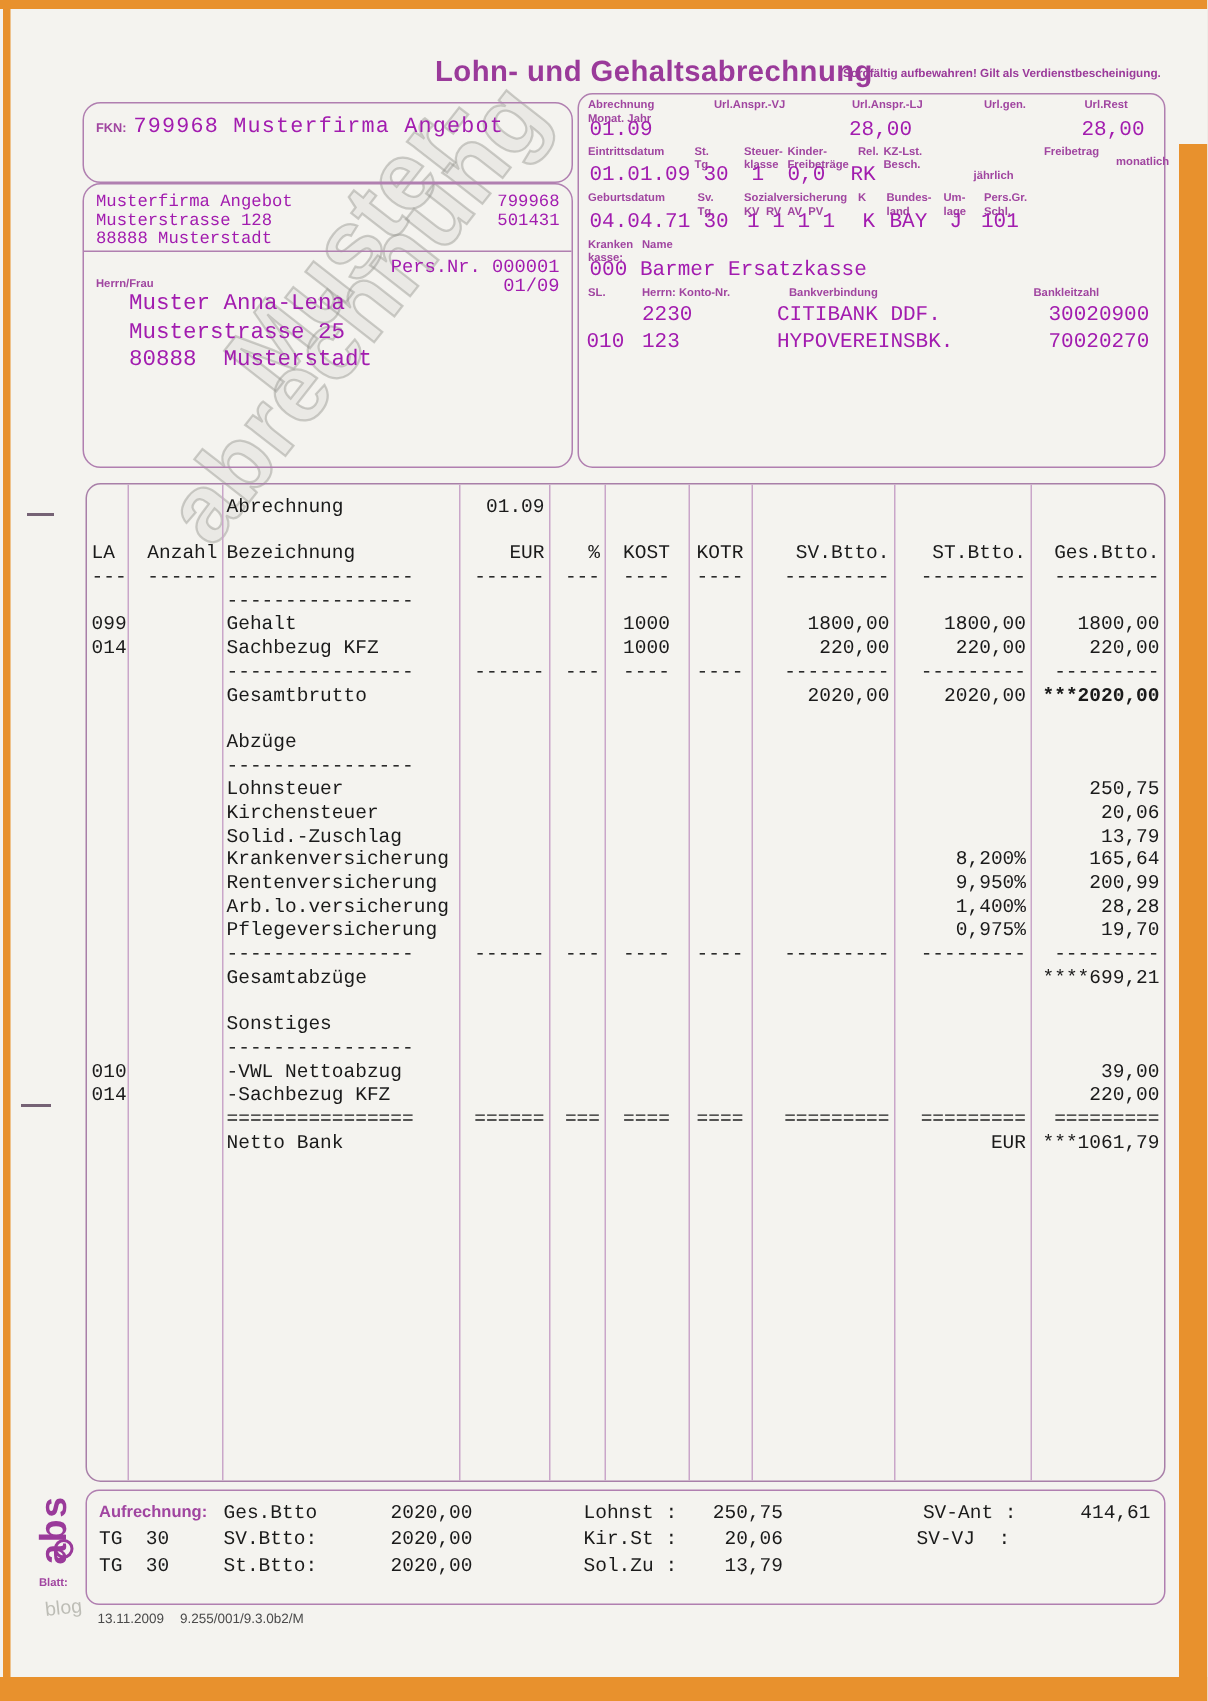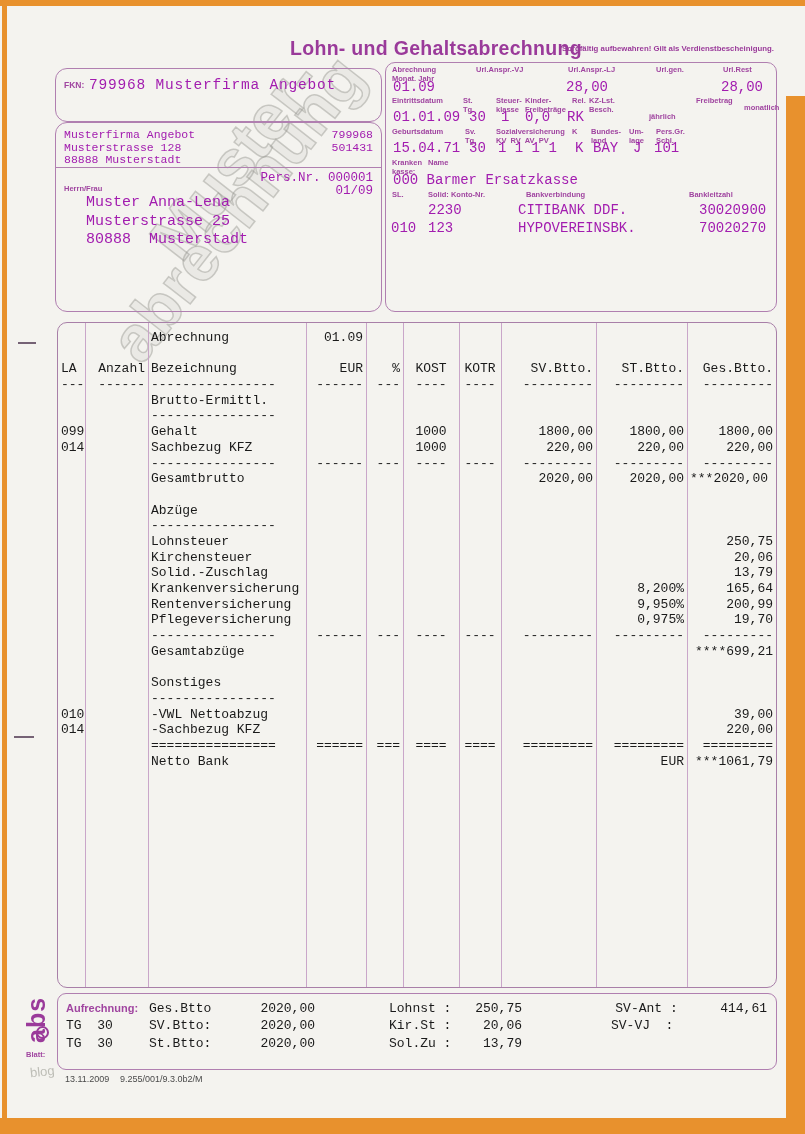--- a/index.html
+++ b/index.html
@@ -97,21 +97,21 @@
     <span class="val" style="left:139px;top:47px;">0,0</span>
     <span class="lbl" style="left:186px;top:34px;">Rel.</span>
     <span class="val" style="left:181px;top:47px;">RK</span>
     <span class="lbl" style="left:203px;top:34px;">KZ-Lst.
 Besch.</span>
     <span class="lbl" style="left:263px;top:50px;">jährlich</span>
     <span class="lbl" style="left:310px;top:34px;">Freibetrag</span>
     <span class="lbl" style="left:358px;top:41px;">monatlich</span>
 
     <span class="lbl" style="left:6px;top:65px;">Geburtsdatum</span>
-    <span class="val" style="left:7px;top:78px;">15.04.71</span>
+    <span class="val" style="left:7px;top:78px;">04.04.71</span>
     <span class="lbl" style="left:79px;top:65px;">Sv.
 Tg.</span>
     <span class="val" style="left:83px;top:78px;">30</span>
     <span class="lbl" style="left:110px;top:65px;">Sozialversicherung
 KV  RV  AV  PV</span>
     <span class="val" style="left:112px;top:78px;">1 1 1 1</span>
     <span class="lbl" style="left:186px;top:65px;">K</span>
     <span class="val" style="left:189px;top:78px;">K</span>
     <span class="lbl" style="left:205px;top:65px;">Bundes-
 land</span>
@@ -122,21 +122,21 @@
     <span class="lbl" style="left:270px;top:65px;">Pers.Gr.
 Schl.</span>
     <span class="val" style="left:268px;top:78px;">101</span>
 
     <span class="lbl" style="left:6px;top:96px;">Kranken
 kasse:</span>
     <span class="lbl" style="left:42px;top:96px;">Name</span>
     <span class="val" style="left:7px;top:110px;">000 Barmer Ersatzkasse</span>
 
     <span class="lbl" style="left:6px;top:128px;">SL.</span>
-    <span class="lbl" style="left:42px;top:128px;">Solid: Konto-Nr.</span>
+    <span class="lbl" style="left:42px;top:128px;">Herrn: Konto-Nr.</span>
     <span class="lbl" style="left:140px;top:128px;">Bankverbindung</span>
     <span class="lbl" style="left:303px;top:128px;">Bankleitzahl</span>
     <span class="val" style="left:5px;top:140px;"></span>
     <span class="val" style="left:42px;top:140px;">2230</span>
     <span class="val" style="left:132px;top:140px;">CITIBANK DDF.</span>
     <span class="val" style="left:313px;top:140px;">30020900</span>
     <span class="val" style="left:5px;top:158px;">010</span>
     <span class="val" style="left:42px;top:158px;">123</span>
     <span class="val" style="left:132px;top:158px;">HYPOVEREINSBK.</span>
     <span class="val" style="left:313px;top:158px;">70020270</span>
@@ -197,32 +197,20 @@
           <span class="tcell" style="width: 37px; text-align: right;">---</span>
           <span class="tcell" style="width: 56px; text-align: center;">----</span>
           <span class="tcell" style="width: 42px; text-align: center;">----</span>
           <span class="tcell" style="width: 95px; text-align: right;">---------</span>
           <span class="tcell" style="width: 91px; text-align: right;">---------</span>
           <span class="tcell" style="width: 89px; text-align: right;">---------</span>
         </div>
         <div class="trow">
           <span class="tcell" style="width: 27px; text-align: left;"></span>
           <span class="tcell" style="width: 63px; text-align: right;"></span>
-          <span class="tcell" style="width: 158px; text-align: left;">Brutto-Ermittl.</span>
-          <span class="tcell" style="width: 60px; text-align: right;"></span>
-          <span class="tcell" style="width: 37px; text-align: right;"></span>
-          <span class="tcell" style="width: 56px; text-align: center;"></span>
-          <span class="tcell" style="width: 42px; text-align: center;"></span>
-          <span class="tcell" style="width: 95px; text-align: right;"></span>
-          <span class="tcell" style="width: 91px; text-align: right;"></span>
-          <span class="tcell" style="width: 89px; text-align: right;"></span>
-        </div>
-        <div class="trow">
-          <span class="tcell" style="width: 27px; text-align: left;"></span>
-          <span class="tcell" style="width: 63px; text-align: right;"></span>
           <span class="tcell" style="width: 158px; text-align: left;">----------------</span>
           <span class="tcell" style="width: 60px; text-align: right;"></span>
           <span class="tcell" style="width: 37px; text-align: right;"></span>
           <span class="tcell" style="width: 56px; text-align: center;"></span>
           <span class="tcell" style="width: 42px; text-align: center;"></span>
           <span class="tcell" style="width: 95px; text-align: right;"></span>
           <span class="tcell" style="width: 91px; text-align: right;"></span>
           <span class="tcell" style="width: 89px; text-align: right;"></span>
         </div>
         <div class="trow">
@@ -264,21 +252,21 @@
         <div class="trow">
           <span class="tcell" style="width: 27px; text-align: left;"></span>
           <span class="tcell" style="width: 63px; text-align: right;"></span>
           <span class="tcell" style="width: 158px; text-align: left;">Gesamtbrutto</span>
           <span class="tcell" style="width: 60px; text-align: right;"></span>
           <span class="tcell" style="width: 37px; text-align: right;"></span>
           <span class="tcell" style="width: 56px; text-align: center;"></span>
           <span class="tcell" style="width: 42px; text-align: center;"></span>
           <span class="tcell" style="width: 95px; text-align: right;">2020,00</span>
           <span class="tcell" style="width: 91px; text-align: right;">2020,00</span>
-          <span class="tcell" style="width: 89px; ">***2020,00</span>
+          <span class="tcell" style="width: 89px; text-align: right; font-weight: bold;">***2020,00</span>
         </div>
         <div class="trow">
           <span class="tcell" style="width: 27px; text-align: left;"></span>
           <span class="tcell" style="width: 63px; text-align: right;"></span>
           <span class="tcell" style="width: 158px; text-align: left;"></span>
           <span class="tcell" style="width: 60px; text-align: right;"></span>
           <span class="tcell" style="width: 37px; text-align: right;"></span>
           <span class="tcell" style="width: 56px; text-align: center;"></span>
           <span class="tcell" style="width: 42px; text-align: center;"></span>
           <span class="tcell" style="width: 95px; text-align: right;"></span>
@@ -361,20 +349,32 @@
           <span class="tcell" style="width: 27px; text-align: left;"></span>
           <span class="tcell" style="width: 63px; text-align: right;"></span>
           <span class="tcell" style="width: 158px; text-align: left;">Rentenversicherung</span>
           <span class="tcell" style="width: 60px; text-align: right;"></span>
           <span class="tcell" style="width: 37px; text-align: right;"></span>
           <span class="tcell" style="width: 56px; text-align: center;"></span>
           <span class="tcell" style="width: 42px; text-align: center;"></span>
           <span class="tcell" style="width: 95px; text-align: right;"></span>
           <span class="tcell" style="width: 91px; text-align: right;">9,950%</span>
           <span class="tcell" style="width: 89px; text-align: right;">200,99</span>
+        </div>
+        <div class="trow">
+          <span class="tcell" style="width: 27px; text-align: left;"></span>
+          <span class="tcell" style="width: 63px; text-align: right;"></span>
+          <span class="tcell" style="width: 158px; text-align: left;">Arb.lo.versicherung</span>
+          <span class="tcell" style="width: 60px; text-align: right;"></span>
+          <span class="tcell" style="width: 37px; text-align: right;"></span>
+          <span class="tcell" style="width: 56px; text-align: center;"></span>
+          <span class="tcell" style="width: 42px; text-align: center;"></span>
+          <span class="tcell" style="width: 95px; text-align: right;"></span>
+          <span class="tcell" style="width: 91px; text-align: right;">1,400%</span>
+          <span class="tcell" style="width: 89px; text-align: right;">28,28</span>
         </div>
         <div class="trow">
           <span class="tcell" style="width: 27px; text-align: left;"></span>
           <span class="tcell" style="width: 63px; text-align: right;"></span>
           <span class="tcell" style="width: 158px; text-align: left;">Pflegeversicherung</span>
           <span class="tcell" style="width: 60px; text-align: right;"></span>
           <span class="tcell" style="width: 37px; text-align: right;"></span>
           <span class="tcell" style="width: 56px; text-align: center;"></span>
           <span class="tcell" style="width: 42px; text-align: center;"></span>
           <span class="tcell" style="width: 95px; text-align: right;"></span>

